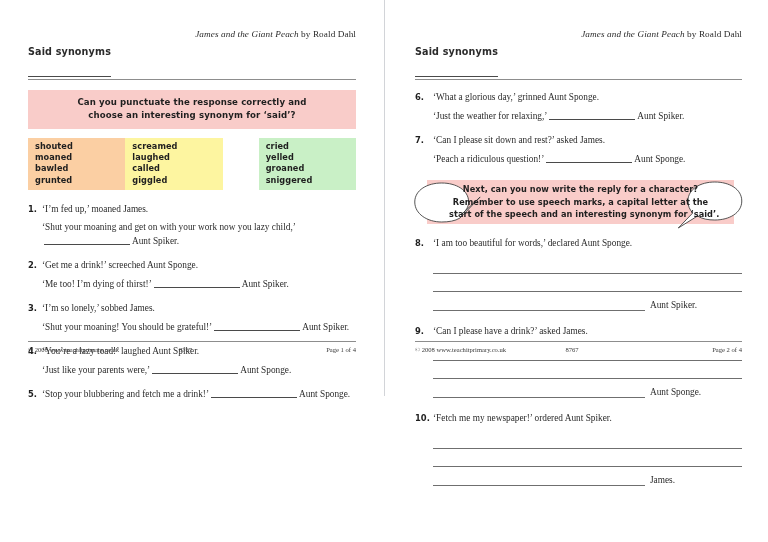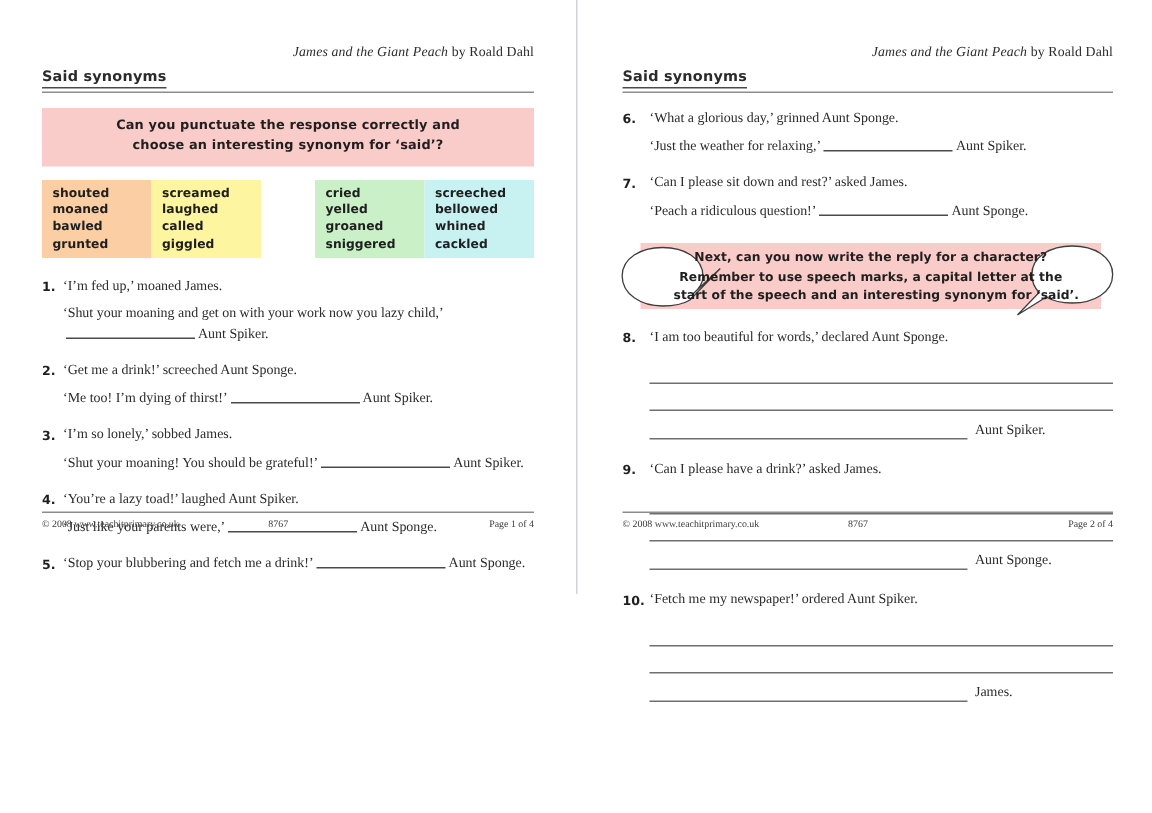--- a/index.html
+++ b/index.html
@@ -64,21 +64,21 @@
     padding-bottom: 2px;
   }
   .worksheet-title {
     font-family: "DejaVu Sans", sans-serif;
     font-size: 9.6px;
     font-weight: bold;
     color: #2b2b2b;
     letter-spacing: 0.15px;
     display: inline-block;
     border-bottom: 1px solid #4a4a4a;
-    padding-bottom: 0;
+    padding-bottom: 18px;
     line-height: 12px;
   }
 
   
   .banner {
     margin-top: 10px;
     background: #f9ccc9;
     padding: 6px 10px 7px 10px;
     text-align: center;
     font-family: "DejaVu Sans", sans-serif;
@@ -268,26 +268,20 @@
             <div class="syn-word">laughed</div>
             <div class="syn-word">called</div>
             <div class="syn-word">giggled</div>
           </div>
           <div class="syn-col" style="background: rgb(201, 240, 198); margin-left: 36px;">
             <div class="syn-word">cried</div>
             <div class="syn-word">yelled</div>
             <div class="syn-word">groaned</div>
             <div class="syn-word">sniggered</div>
           </div>
-          <div class="syn-col" style="background: rgb(200, 242, 242);">
-            <div class="syn-word">screeched</div>
-            <div class="syn-word">bellowed</div>
-            <div class="syn-word">whined</div>
-            <div class="syn-word">cackled</div>
-          </div>
         </div>
 
       <div class="questions" id="left-questions">
           <div class="q">
             <div class="q-num">1.</div>
             <div class="q-body">
               <div class="q-line q-prompt">‘I’m fed up,’ moaned James.</div>
               <div class="q-line q-response"><span>‘Shut your moaning and get on with your work now you lazy child,’</span><br><span class="blank-inline"></span><span>Aunt Spiker.</span></div>
             </div>
           </div>

